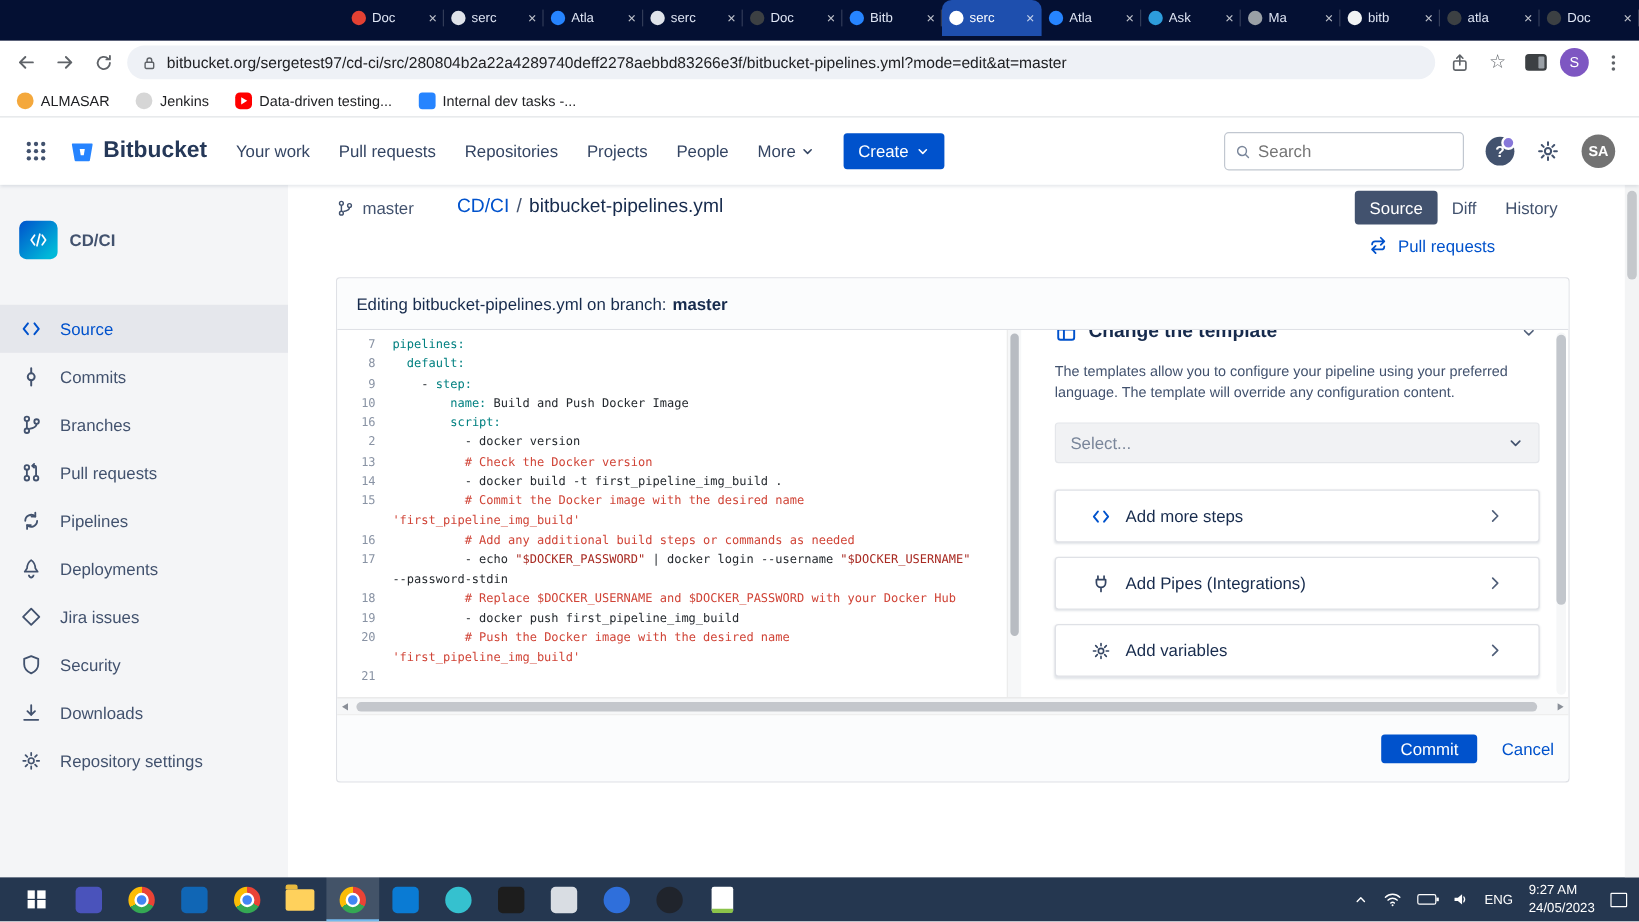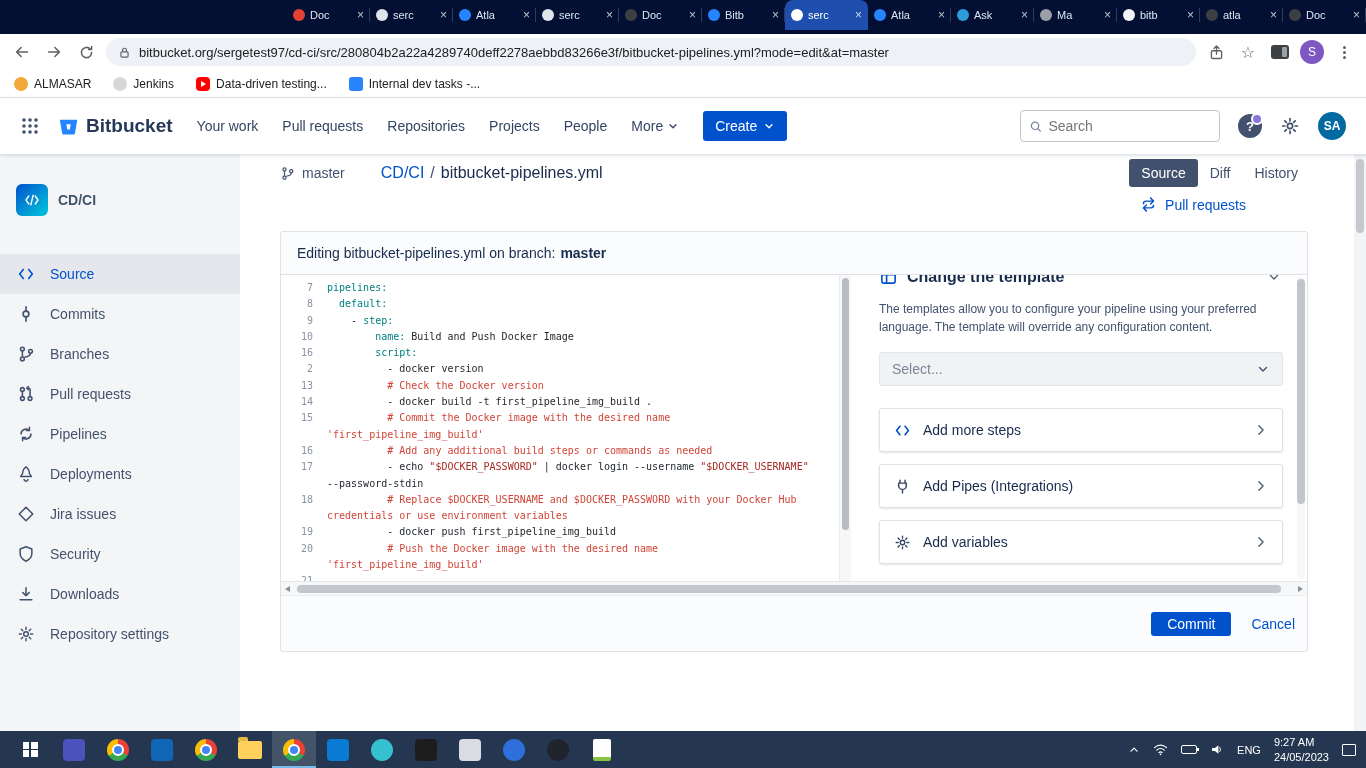--- a/index.html
+++ b/index.html
@@ -44,21 +44,21 @@
   .brand { display:flex; align-items:center; gap:7px; font-size:19px; font-weight:bold; color:#253858; margin-right:6px; }
   .hnav { display:flex; gap:24px; font-size:14px; color:#344563; align-items:center; }
   .hnav .navitem { display:flex; align-items:center; gap:4px; }
   .btn-create { background:#0052cc; color:#fff; font-size:14px; border:none; border-radius:3px; padding:7px 12px; display:flex; align-items:center; gap:6px; margin-left:6px; }
   .hspacer { flex:1; }
   .searchbox { width:200px; height:32px; border:1px solid #c1c7d0; border-radius:4px; display:flex; align-items:center; padding:0 8px; gap:6px; color:#7a869a; }
   .searchbox input { border:none; outline:none; width:100%; font-size:14px; color:#344563; background:transparent; font-family:"Liberation Sans",sans-serif; }
   .helpicon { width:24px; height:24px; border-radius:50%; background:#42526e; color:#fff; font-size:13px; font-weight:bold; display:flex; align-items:center; justify-content:center; position:relative; }
   .helpicon::after { content:''; position:absolute; right:-1px; top:-1px; width:8px; height:8px; border-radius:50%; background:#8777d9; border:2px solid #fff; }
   .hgear { color:#42526e; display:flex; }
-  .useravatar { width:28px; height:28px; border-radius:50%; background:#0369a1; color:#fff; font-size:12px; font-weight:bold; display:flex; align-items:center; justify-content:center; }
+  .useravatar { width:28px; height:28px; border-radius:50%; background:#737373; color:#fff; font-size:12px; font-weight:bold; display:flex; align-items:center; justify-content:center; }
 
   
   .workspace { display:flex; height:577px; position:relative; }
   .sidebar { width:240px; background:#f4f5f7; padding-top:30px; flex:none; }
   .project { display:flex; align-items:center; gap:10px; padding:0 16px; margin-bottom:38px; }
   .projicon { width:32px; height:32px; border-radius:6px; background:linear-gradient(135deg,#0052cc 0%,#00b8d9 85%); color:#fff; display:flex; align-items:center; justify-content:center; }
   .projname { font-size:14px; font-weight:bold; color:#42526e; }
   .sitem { height:40px; display:flex; align-items:center; gap:14px; padding:0 16px; font-size:14px; color:#42526e; cursor:pointer; }
   .sitem .sicon { width:20px; display:flex; justify-content:center; color:#42526e; }
   .sitem.active { background:#e5e7ec; color:#0052cc; }
@@ -95,21 +95,21 @@
 
   .tpanel { width:456px; flex:none; position:relative; overflow:hidden; padding:0 12px 0 28px; }
   .pscroll { position:absolute; right:2px; top:2px; bottom:2px; width:8px; background:#f6f7f8; border-radius:4px; }
   .pthumb { position:absolute; left:0; right:0; top:2px; height:225px; background:#c2c6cc; border-radius:4px; }
   .ptitlerow { margin-top:-8px; display:flex; align-items:center; gap:9px; font-size:16px; font-weight:bold; color:#172b4d; }
   .ptitlerow .tmplicon { color:#0052cc; display:flex; }
   .ptitlerow .chev { margin-left:auto; color:#505f79; display:flex; margin-right:14px; }
   .pdesc { margin-top:14px; font-size:12px; color:#42526e; line-height:1.5; width:402px; }
   .pselect { margin-top:16px; width:404px; height:34px; background:#f1f2f4; border:1px solid #e4e6ea; border-radius:3px; display:flex; align-items:center; padding:0 12px; font-size:14px; color:#7a869a; }
   .pselect .chev { margin-left:auto; color:#42526e; display:flex; }
-  .pcard { margin-top:12px; width:404px; height:44px; border:1px solid #dfe1e6; border-radius:3px; box-shadow:0 1px 2px rgba(9,30,66,.12); display:flex; align-items:center; padding:0 14px; gap:12px; font-size:14px; color:#172b4d; background:#fff; }
+  .pcard { margin-top:12px; width:404px; height:44px; border:1px solid #dfe1e6; border-radius:3px; box-shadow:0 1px 2px rgba(9,30,66,.12); display:flex; align-items:center; padding:0 29px; gap:12px; font-size:14px; color:#172b4d; background:#fff; }
   .pcard:first-of-type { margin-top:22px; }
   .pcard .aicon { display:flex; color:#344563; }
   .pcard .aicon.blue { color:#0052cc; }
   .pcard .chev { margin-left:auto; color:#505f79; display:flex; }
 
   .hscroll { height:15px; border-top:1px solid #e6e6e6; border-bottom:1px solid #eee; background:#f6f7f8; position:relative; }
   .htri { position:absolute; top:4px; width:0; height:0; border-top:3.5px solid transparent; border-bottom:3.5px solid transparent; }
   .htri.left { left:4px; border-right:5px solid #8a8f98; }
   .htri.right { right:4px; border-left:5px solid #8a8f98; }
   .hthumb { position:absolute; left:16px; right:26px; top:3px; height:8px; background:#c4c7cc; border-radius:4px; }
@@ -556,24 +556,20 @@
               <span class="lnum">17</span>
               <span class="ccode"><span class="tok-plain">          - echo </span><span class="tok-string">"$DOCKER_PASSWORD"</span><span class="tok-plain"> | docker login --username </span><span class="tok-string">"$DOCKER_USERNAME"</span></span>
             </div>
             <div class="crow">
               <span class="lnum"></span>
               <span class="ccode"><span class="tok-plain">--password-stdin</span></span>
             </div>
             <div class="crow">
               <span class="lnum">18</span>
               <span class="ccode"><span class="tok-plain">          </span><span class="tok-comment"># Replace $DOCKER_USERNAME and $DOCKER_PASSWORD with your Docker Hub</span></span>
-            </div>
-            <div class="crow">
-              <span class="lnum"></span>
-              <span class="ccode"><span class="tok-comment">credentials or use environment variables</span></span>
             </div>
             <div class="crow">
               <span class="lnum">19</span>
               <span class="ccode"><span class="tok-plain">          - docker push first_pipeline_img_build</span></span>
             </div>
             <div class="crow">
               <span class="lnum">20</span>
               <span class="ccode"><span class="tok-plain">          </span><span class="tok-comment"># Push the Docker image with the desired name</span></span>
             </div>
             <div class="crow">

